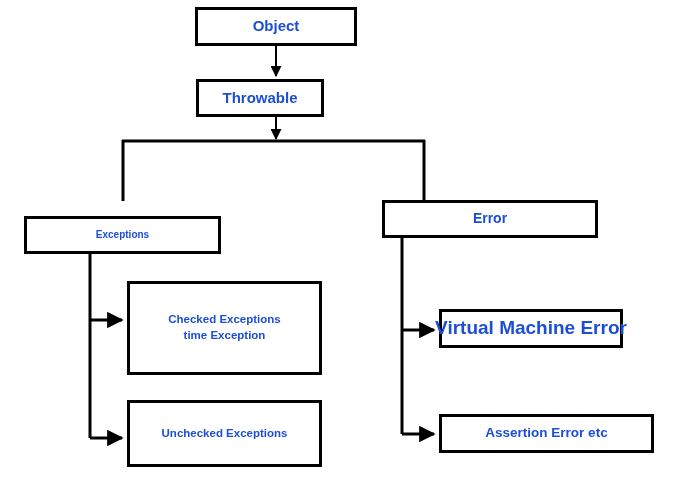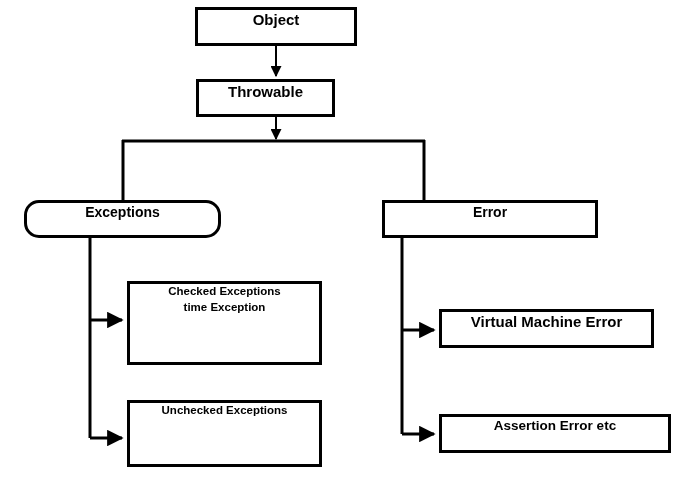--- a/index.html
+++ b/index.html
@@ -20,41 +20,42 @@
     background: #ffffff;
   }
   .node {
     position: absolute;
     box-sizing: border-box;
     background: #ffffff;
     border: 3px solid #000000;
     display: flex;
     flex-direction: column;
     align-items: center;
-    color: #000000;
+    justify-content: center;
+    color: #1d4ed8;
     font-weight: bold;
     text-align: center;
     line-height: 1.38;
   }
   .node .line {
     display: block;
     white-space: nowrap;
   }
   
   #node-object   { left: 195px; top: 7px;   width: 162px; height: 39px; font-size: 15px; }
-  #node-throwable{ left: 196px; top: 79px;  width: 139px; height: 38px; font-size: 15px; }
+  #node-throwable{ left: 196px; top: 79px;  width: 128px; height: 38px; font-size: 15px; }
   
-  #node-exceptions { left: 24px;  top: 200px; width: 197px; height: 38px; font-size: 14px; border-radius: 15px; }
+  #node-exceptions { left: 24px;  top: 216px; width: 197px; height: 38px; font-size: 10px; }
   #node-error      { left: 338px; top: 200px; width: 216px; height: 38px; font-size: 14px; margin-left: 44px; }
   
-  #node-checked   { left: 127px; top: 281px; width: 195px; height: 84px; font-size: 11.5px; }
+  #node-checked   { left: 127px; top: 281px; width: 195px; height: 94px; font-size: 11.5px; }
   #node-unchecked { left: 127px; top: 400px; width: 195px; height: 67px; font-size: 11.5px; }
   
-  #node-vmerror   { left: 439px; top: 309px; width: 215px; height: 39px; font-size: 15px; }
-  #node-asserterr { left: 439px; top: 414px; width: 232px; height: 39px; font-size: 13.5px; }
+  #node-vmerror   { left: 439px; top: 309px; width: 184px; height: 39px; font-size: 19px; }
+  #node-asserterr { left: 439px; top: 414px; width: 215px; height: 39px; font-size: 13.5px; }
 
   #edges {
     position: absolute;
     left: 0; top: 0;
     width: 675px;
     height: 490px;
     pointer-events: none;
   }
 </style>
 </head>

